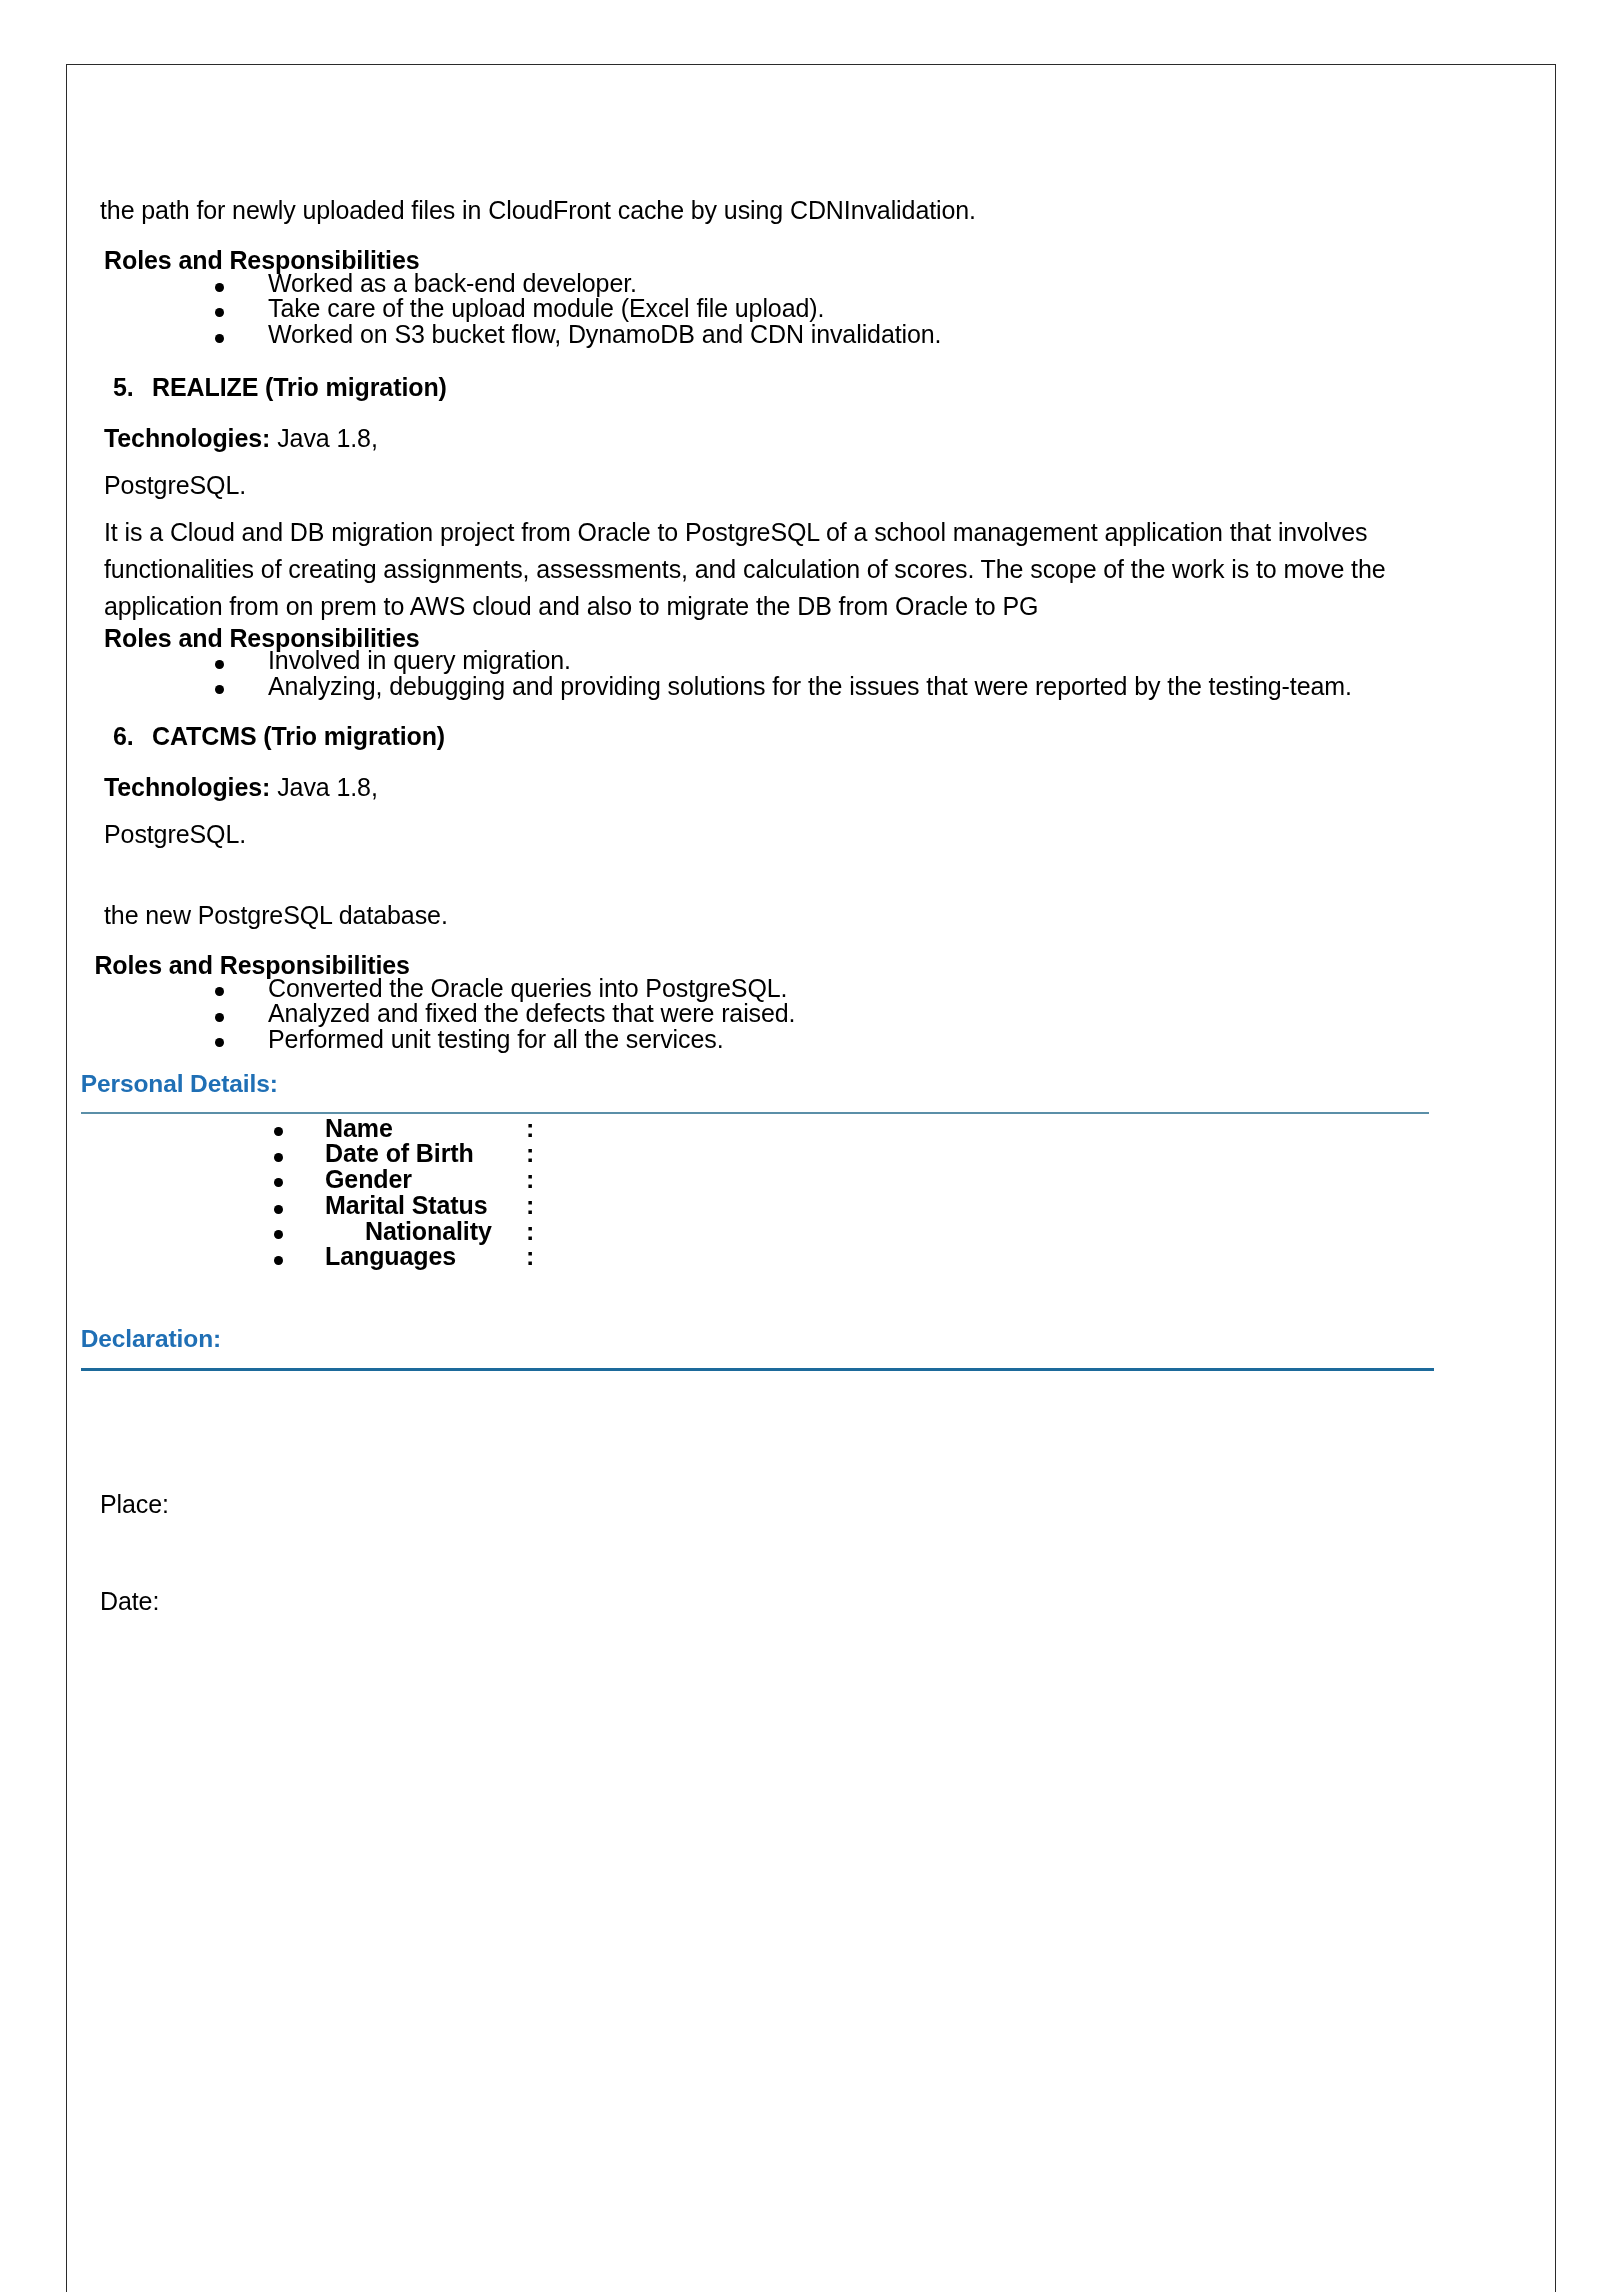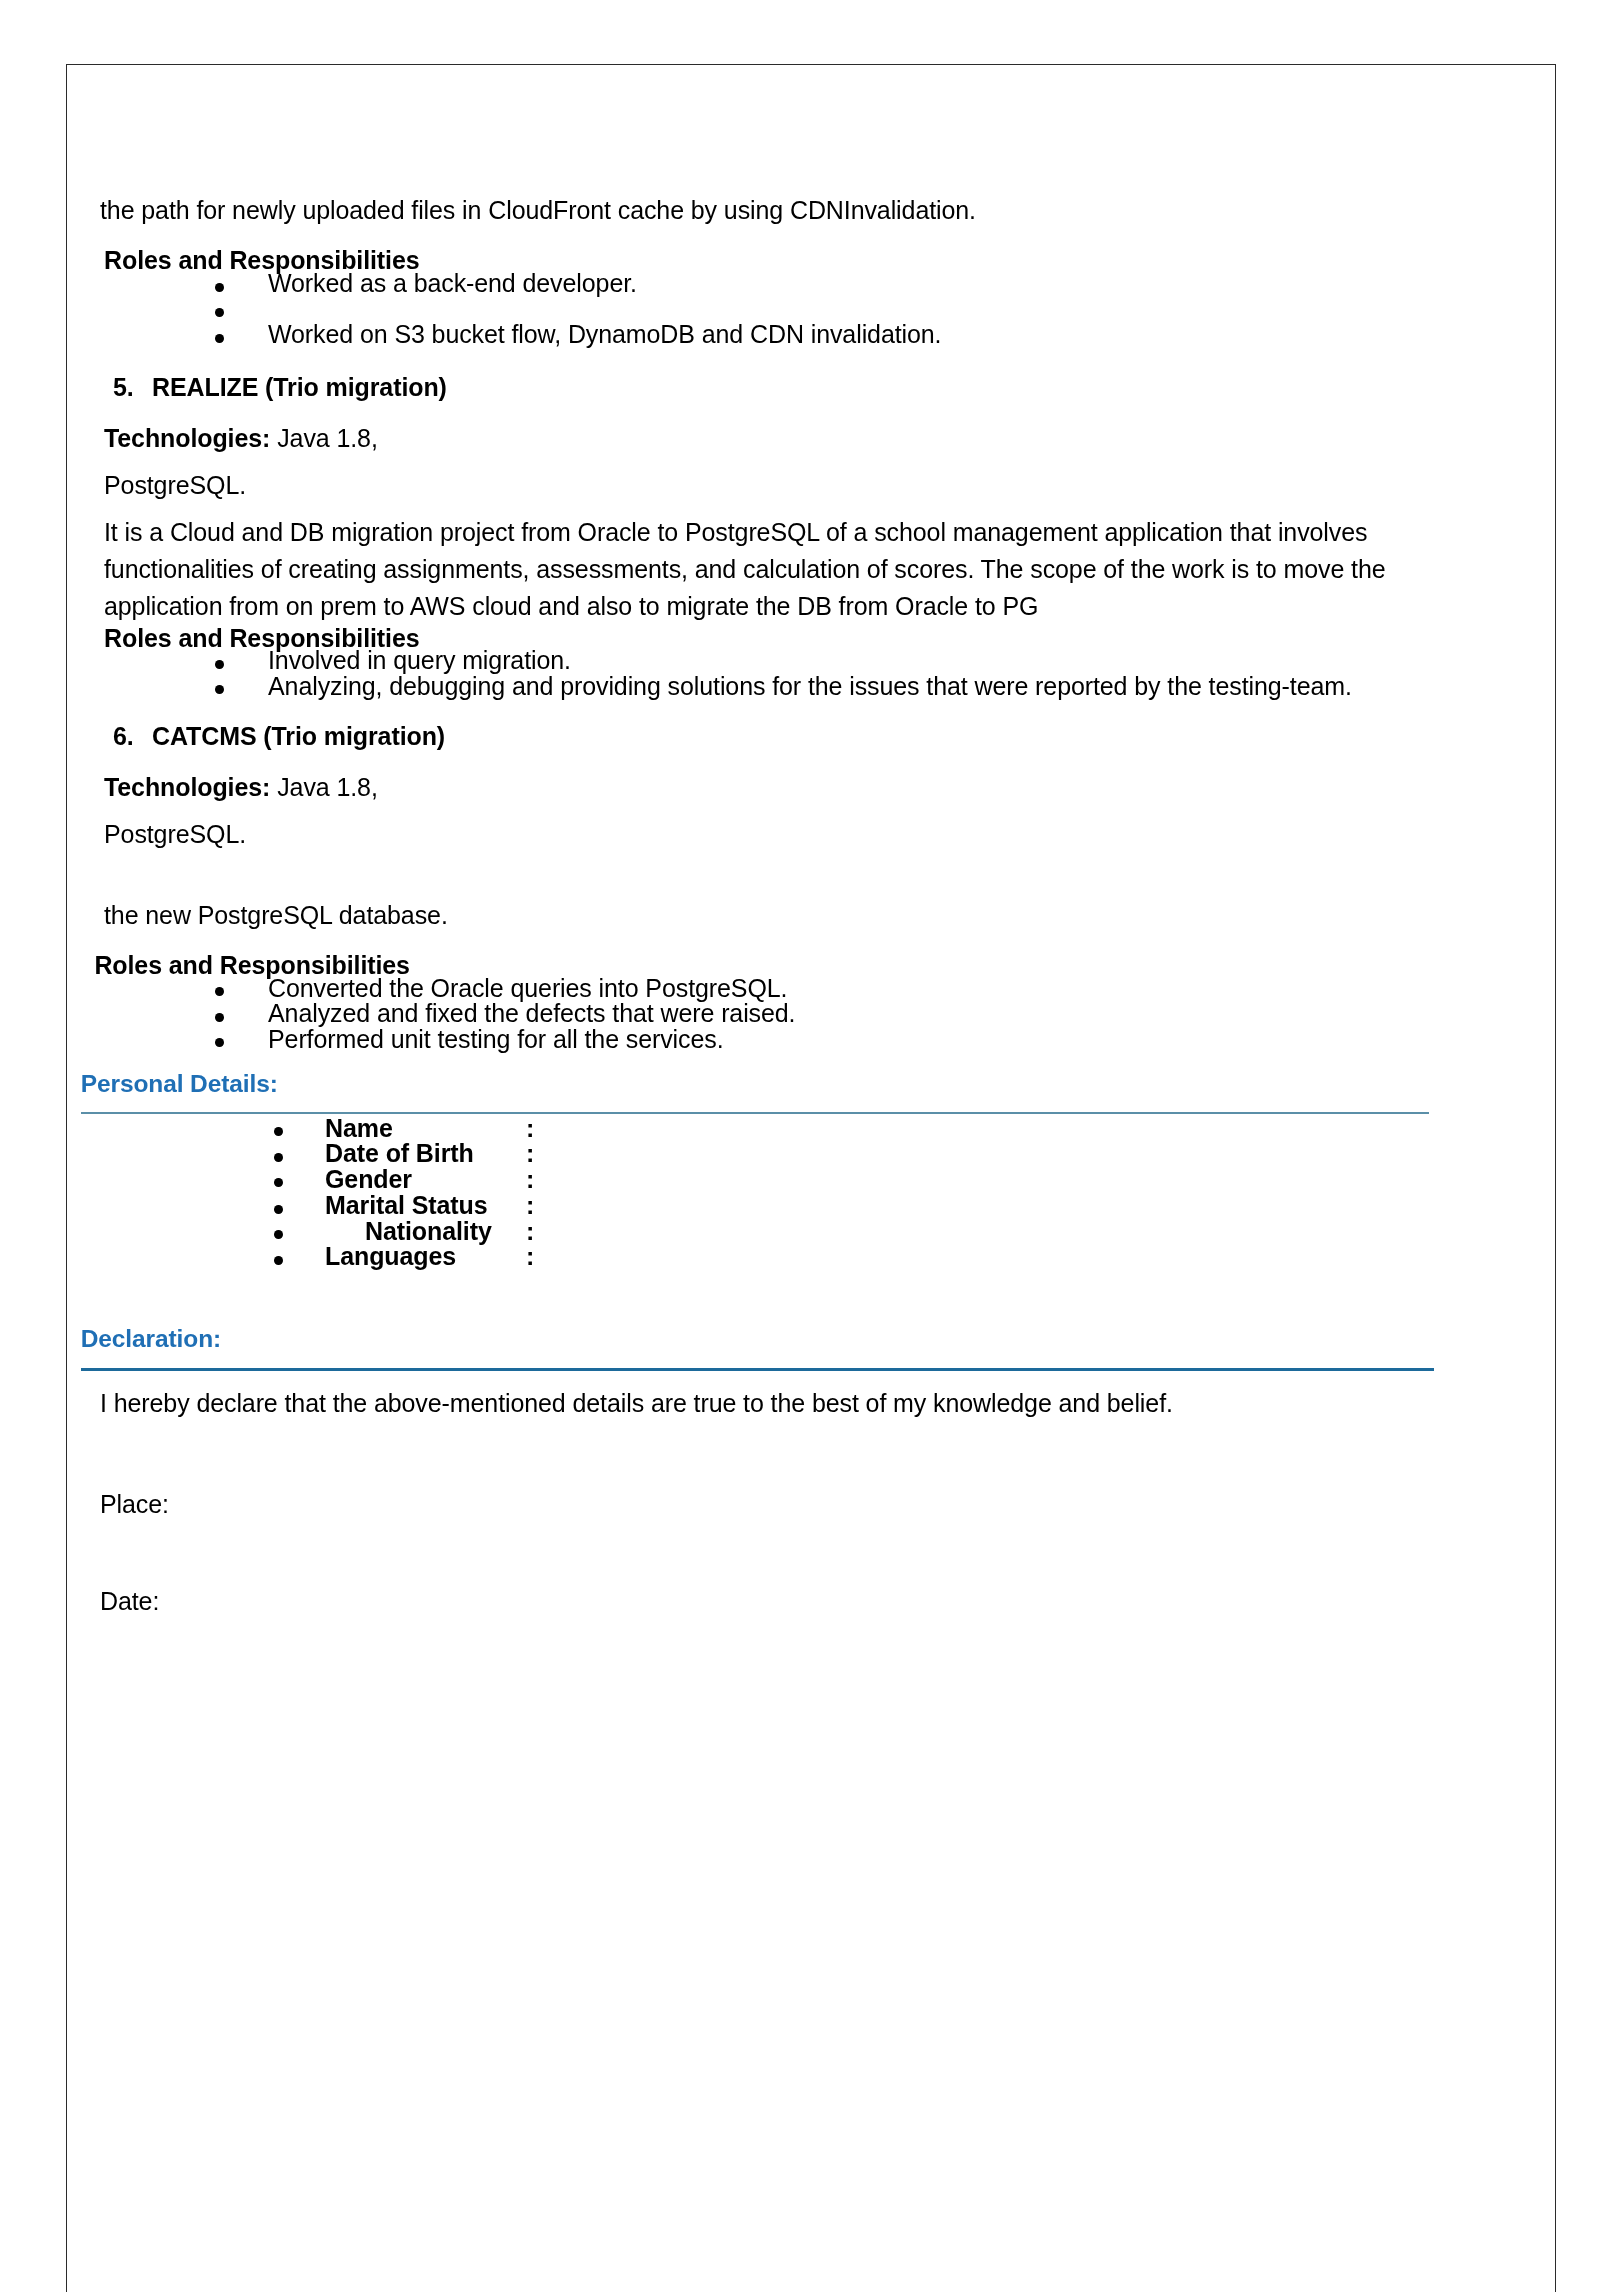--- a/index.html
+++ b/index.html
@@ -140,20 +140,21 @@
   <div id="content">
 
     <div class="para nowrap" style="left:33px; top:127px;">the path for newly uploaded files in CloudFront cache by using CDNInvalidation.</div>
 
     <div class="rr-head" style="left:37px; top:181px;">Roles and Responsibilities</div>
 
     <span class="bullet-dot" style="left:148px; top:218px;"></span>
     <div class="bullet-row" style="left:201px; top:204px;">Worked as a back-end developer.</div>
 
     <span class="bullet-dot" style="left:148px; top:243px;"></span>
+    <div class="bullet-row" style="left:201px; top:229px;">Take care of the upload module (Excel file upload).</div>
 
     <span class="bullet-dot" style="left:148px; top:269px;"></span>
     <div class="bullet-row" style="left:201px; top:255px;">Worked on S3 bucket flow, DynamoDB and CDN invalidation.</div>
 
     <div class="num-item" style="left:46px; top:308px;">
       <span class="num">5.</span><span>REALIZE (Trio migration)</span>
     </div>
 
     <div class="para nowrap" style="left:37px; top:355px;">
       <span class="bold">Technologies:</span>
@@ -226,21 +227,20 @@
     <div class="pd-value" style="left:490px; top:1152px;"></div>
 
     <span class="bullet-dot" style="left:207px; top:1191px;"></span>
     <div class="pd-label" style="left:258px; top:1177px;">Languages</div>
     <div class="pd-colon" style="left:459px; top:1177px;">:</div>
     <div class="pd-value" style="left:490px; top:1177px;"></div>
 
     <div class="sect-head" style="left:13.7px; top:1260px;">Declaration:</div>
     <div class="rule-thick" style="left:13.7px; top:1303px; width:1353px;"></div>
 
-    <div class="para nowrap" style="left:33px; top:1301px; margin-top:18.6px;">I hereby declare that the above-mentioned details are true to the best of my knowledge and belief.</div>
 
     <div class="para nowrap" style="left:33px; top:1421px;">Place:</div>
 
     <div class="para nowrap" style="left:33px; top:1518px;">Date:</div>
 
   </div>
 </div>
 
 
 </body></html>

